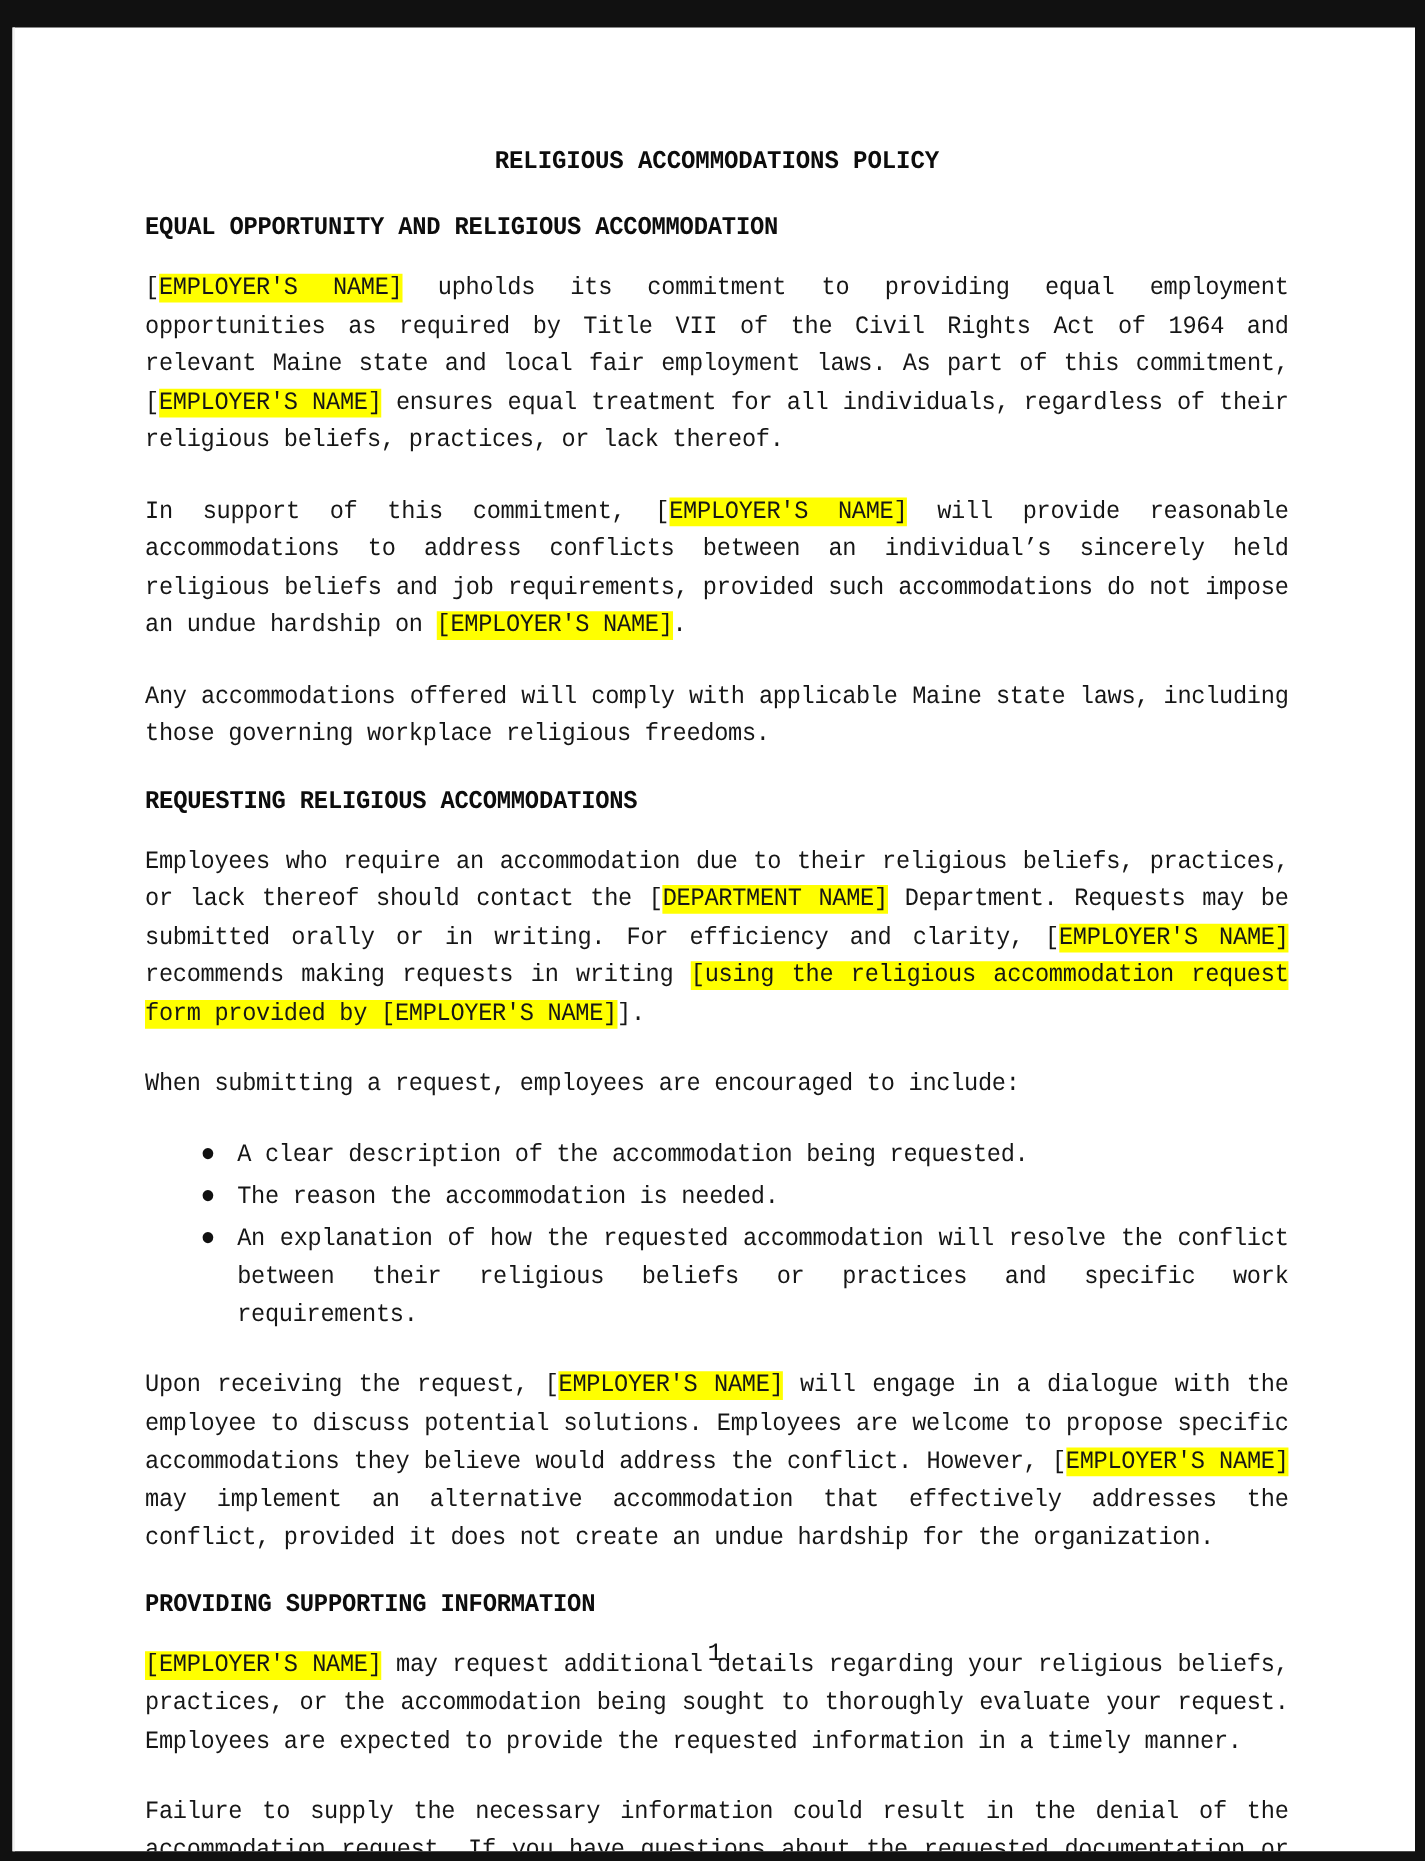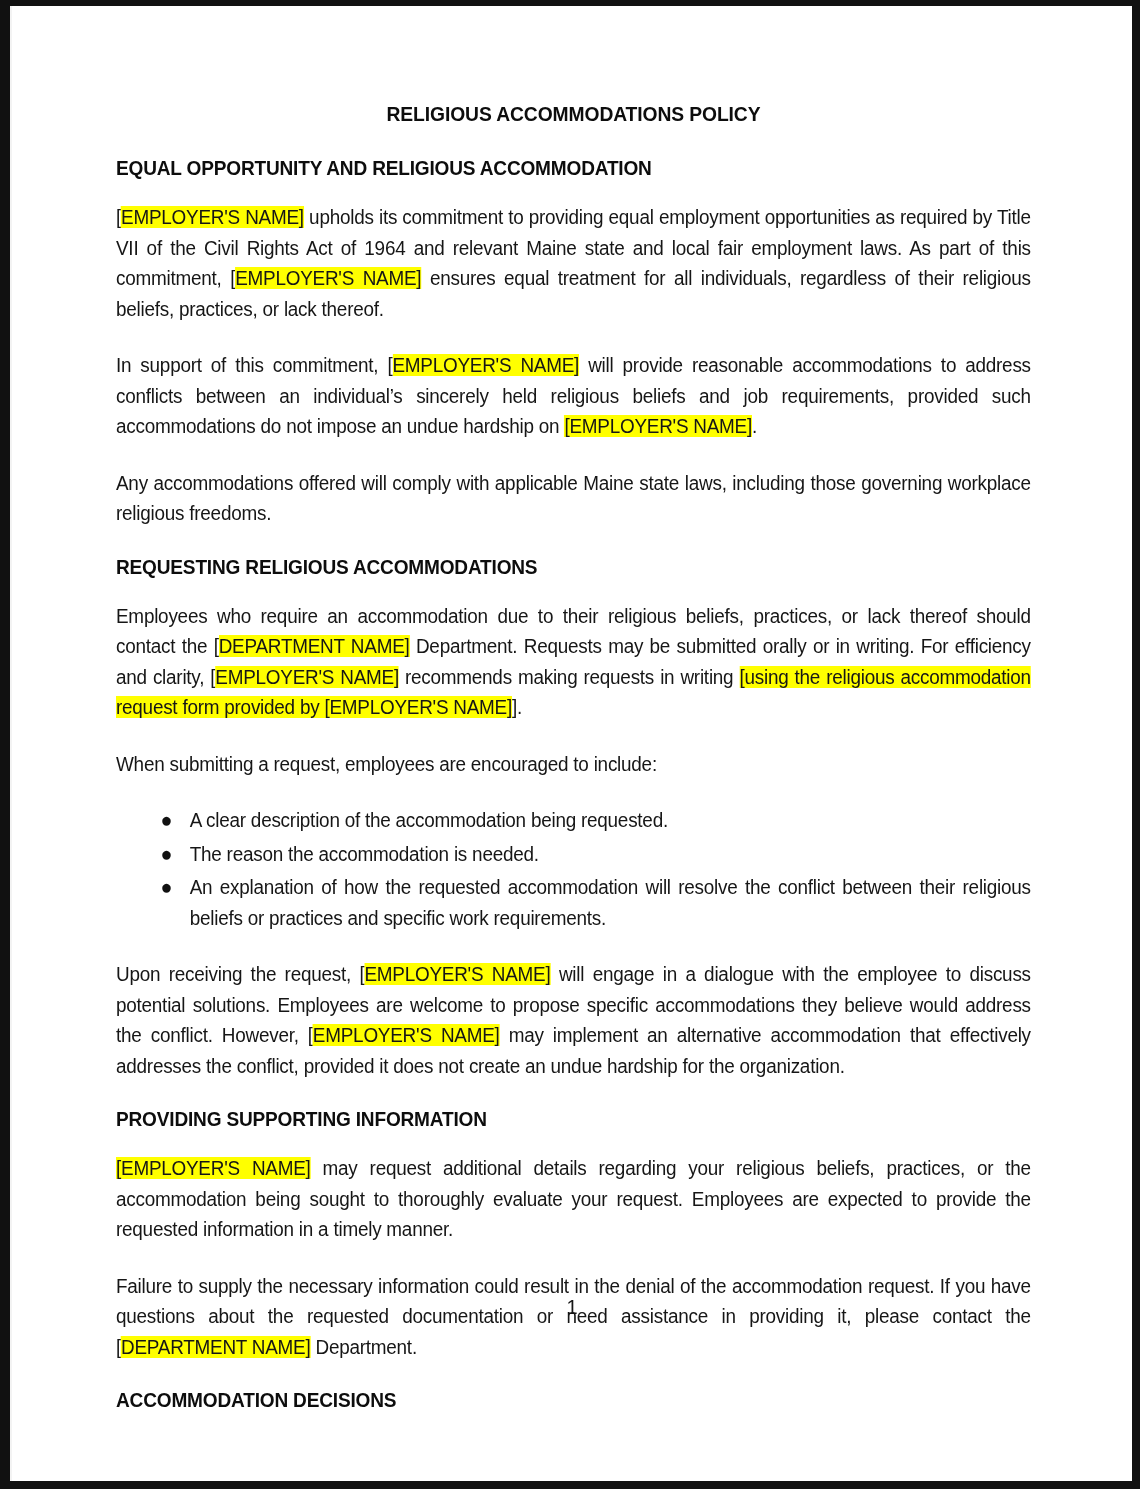--- a/index.html
+++ b/index.html
@@ -14,21 +14,22 @@
     overflow: hidden;
   }
 
   
   #page-frame {
     position: relative;
     width: 1140px;
     height: 1489px;
     box-sizing: border-box;
     background: #111111;
-    padding: 6px 8px 8px 10px;
+    padding: 22px 8px 8px 10px;
+    font-family: Liberation Mono, monospace;
   }
   #page-sheet {
     position: relative;
     width: 100%;
     height: 100%;
     box-sizing: border-box;
     background: #ffffff;
     border-left: 2px solid #f3f3f3;
     overflow: hidden;
   }

